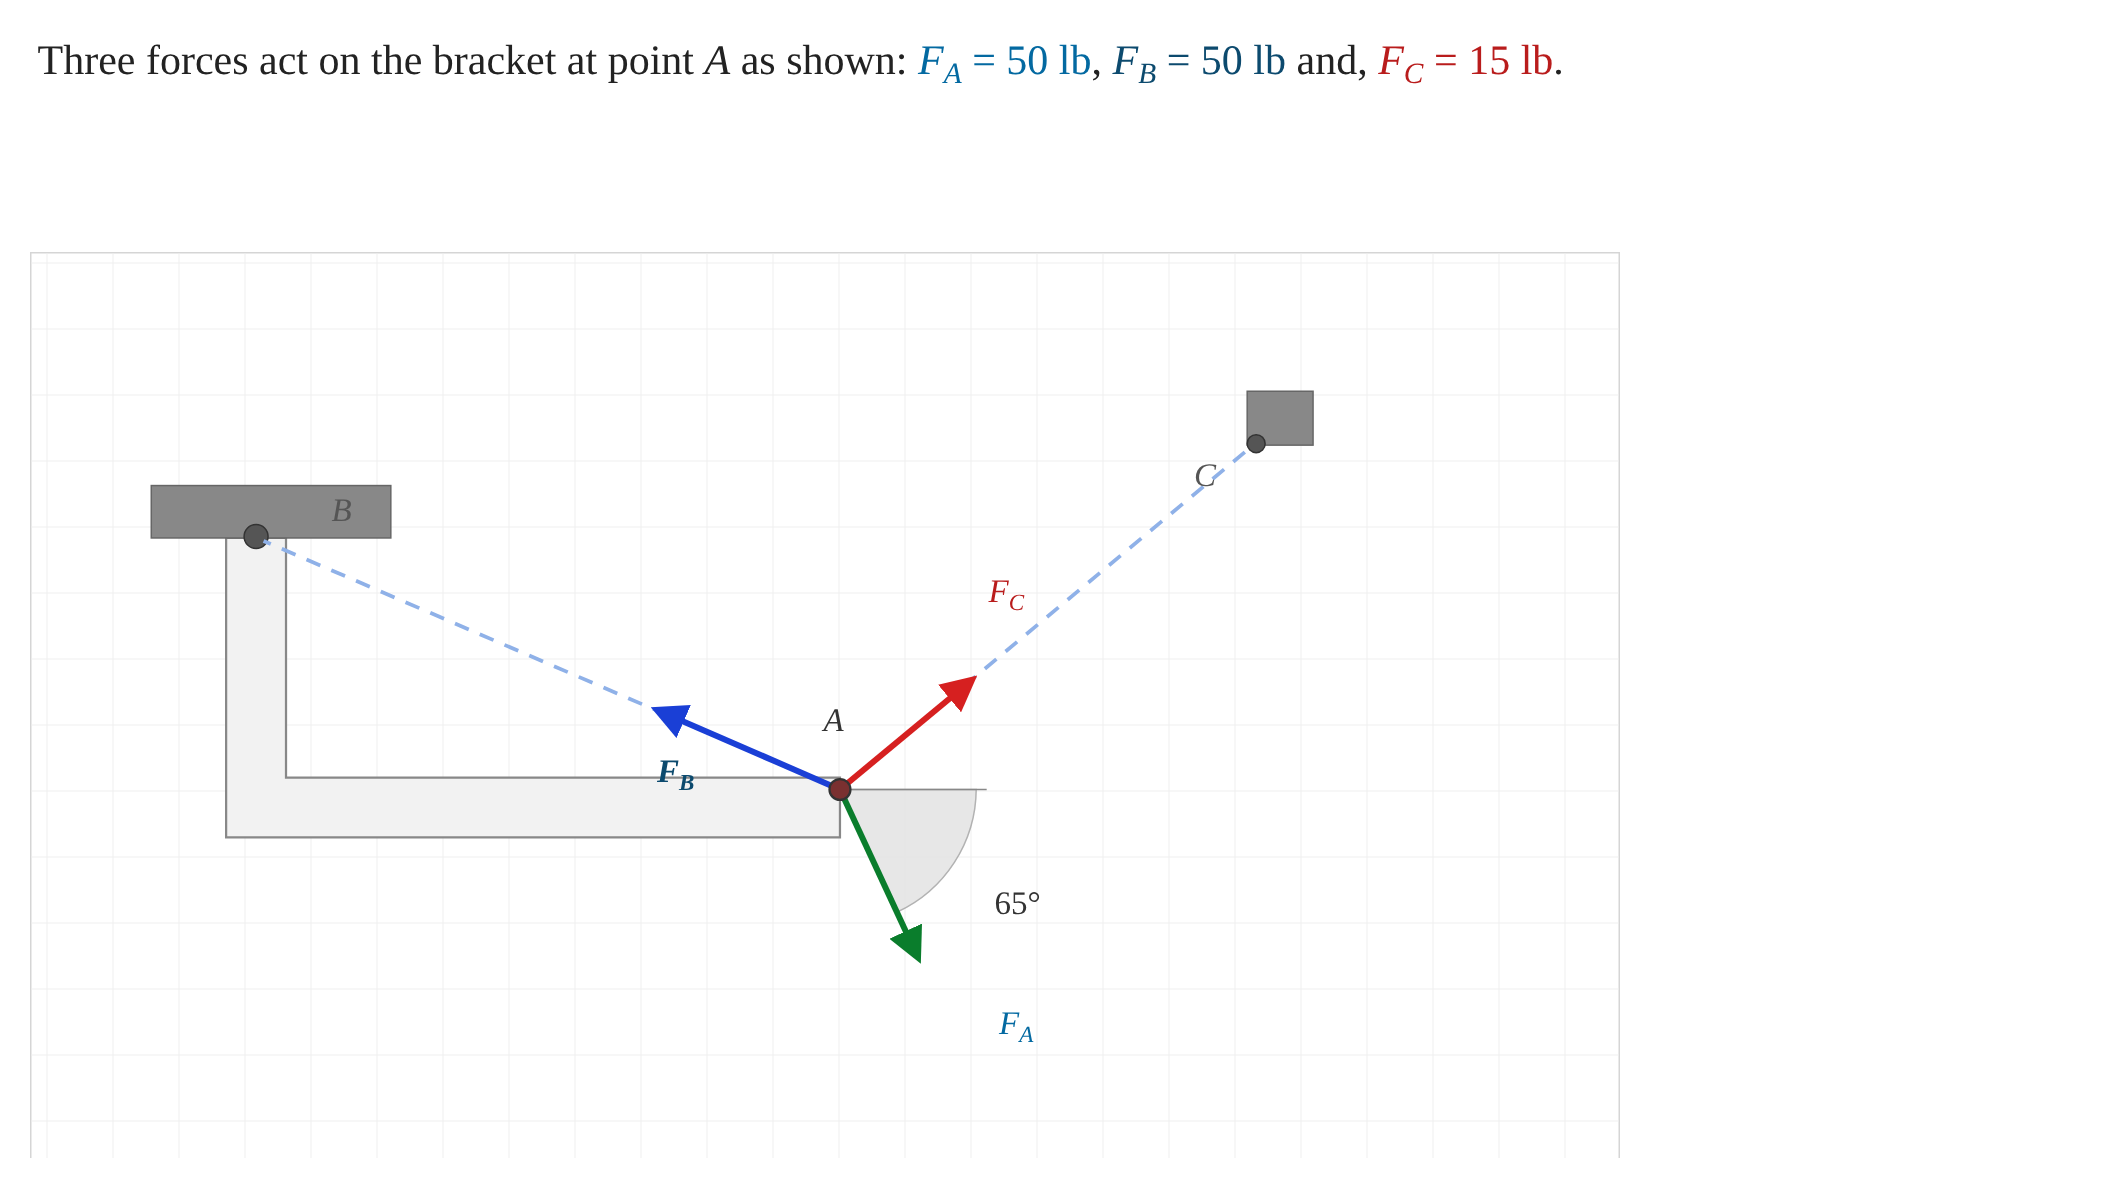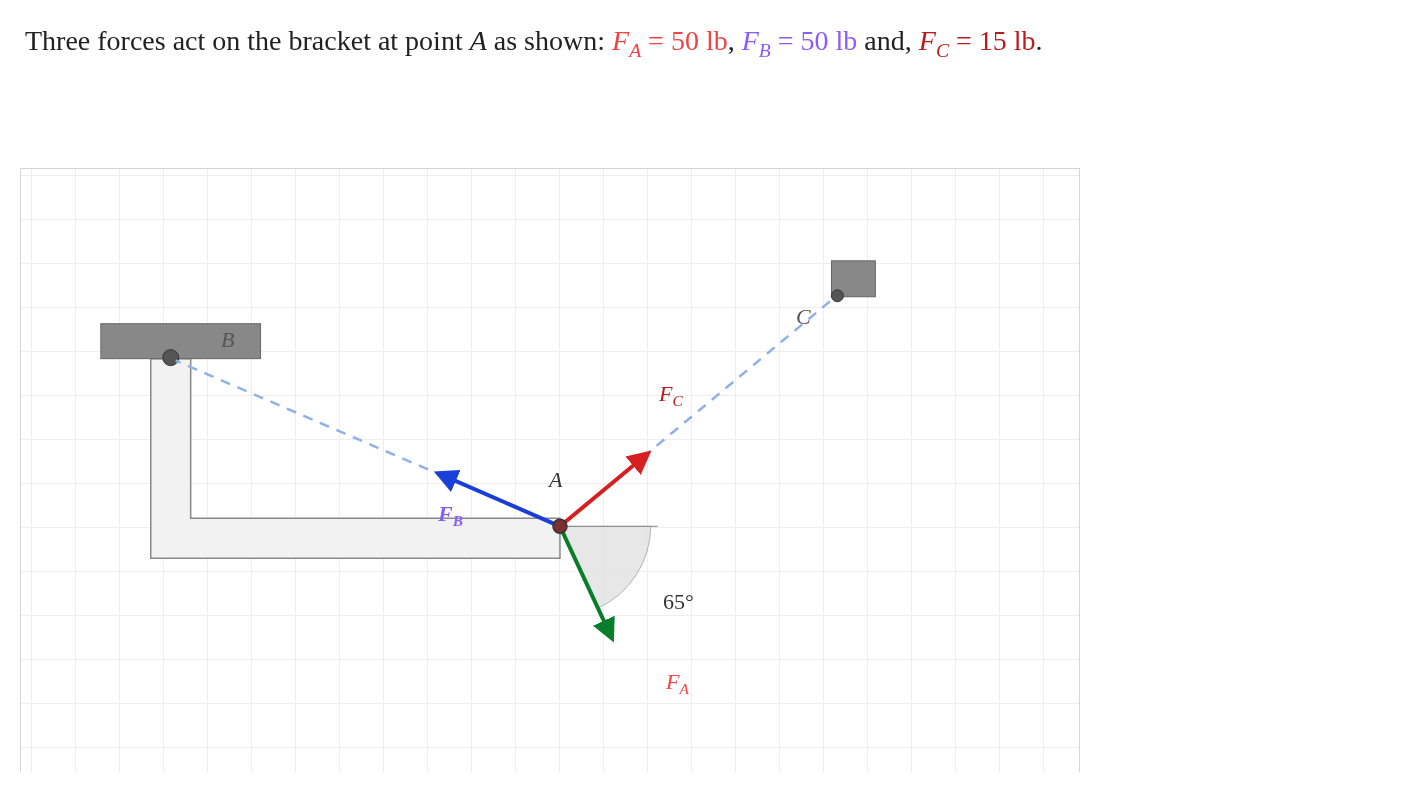--- a/index.html
+++ b/index.html
@@ -18,22 +18,22 @@
     top: 20px;
     font-size: 28px;
     line-height: 1.5;
     width: 1370px;
   }
   .problem-text .line2 {
     margin-top: 30px;
   }
   .math { font-style: italic; font-family: "Times New Roman", serif; }
   .sub { font-size: 0.7em; vertical-align: sub; font-style: italic; }
-  .green { color: #ef4444; }
-  .blue { color: #8b5cf6; }
+  .green { color: #0369a1; }
+  .blue { color: #0c4a6e; }
   .red { color: #b91c1c; }
   .bold { font-weight: bold; font-style: normal; }
 
   .diagram-area {
     position: absolute;
     left: 20px;
     top: 168px;
     width: 1060px;
     height: 604px;
     border: 1px solid #d5d5d5;

